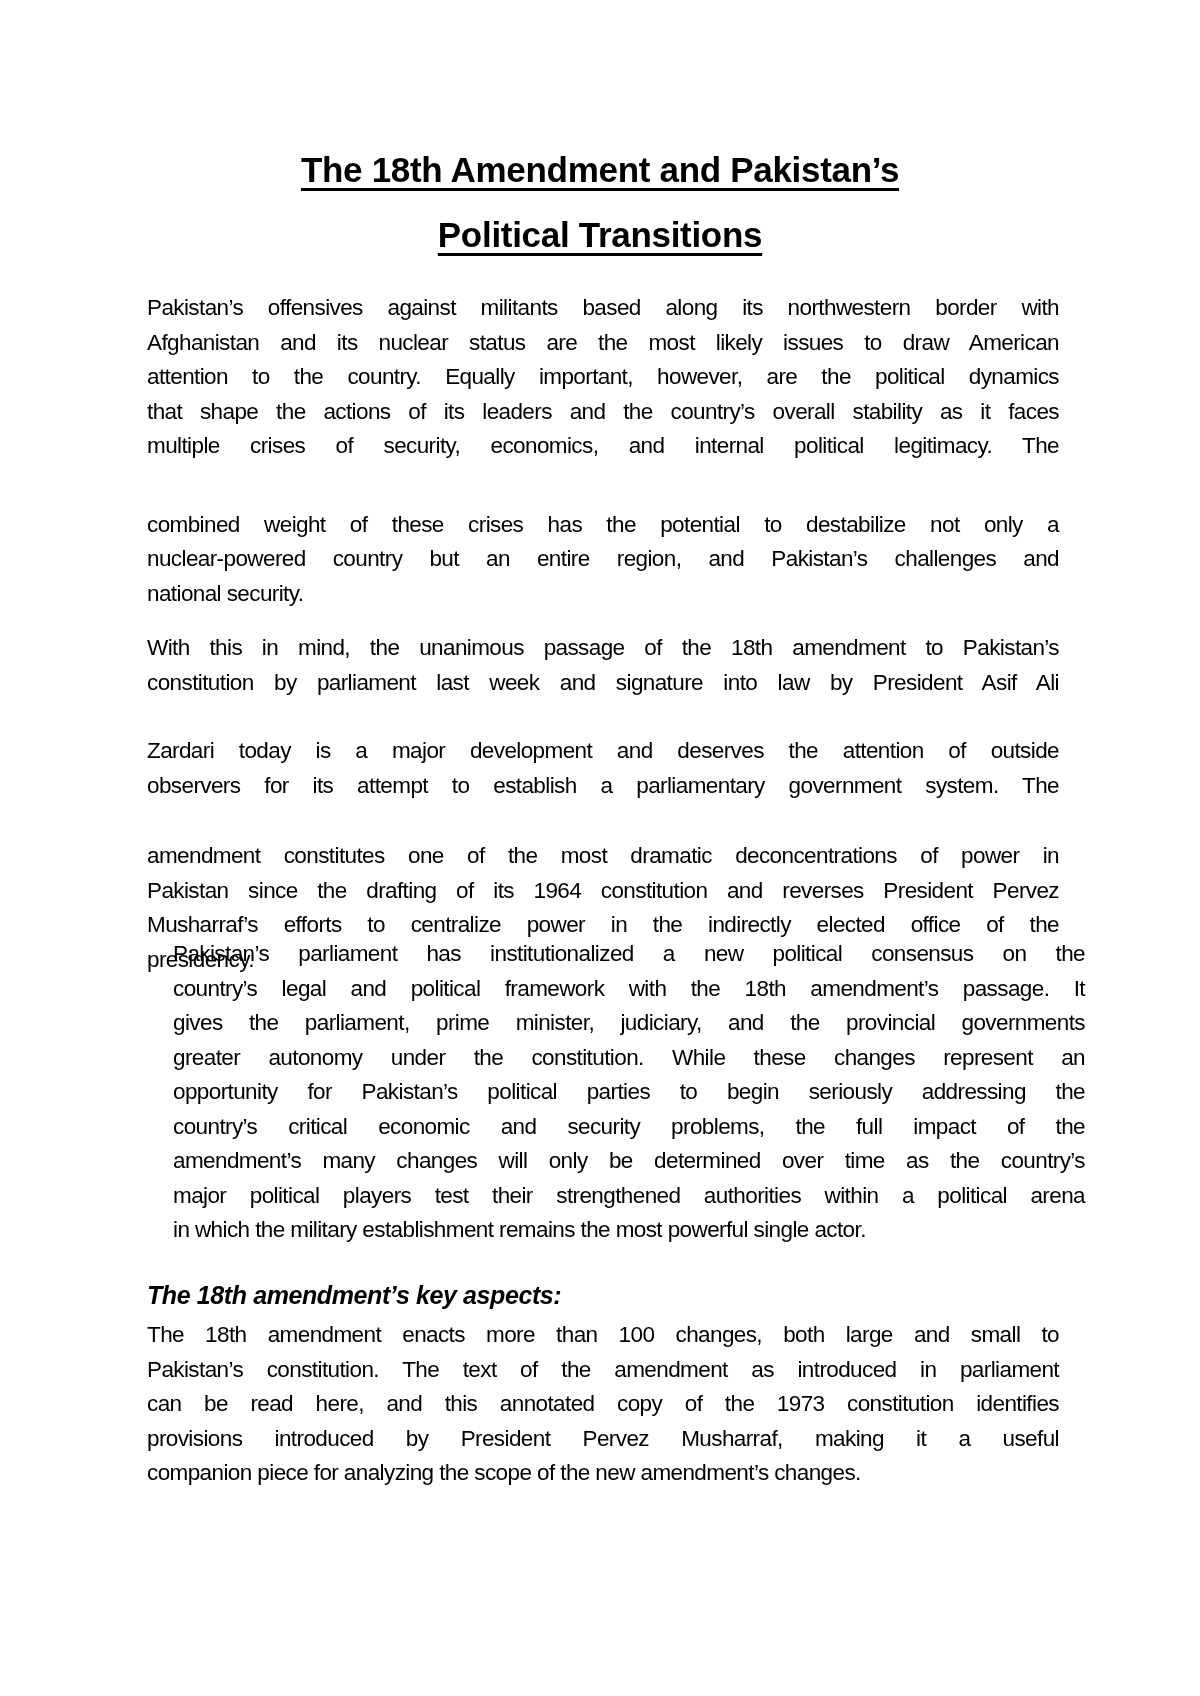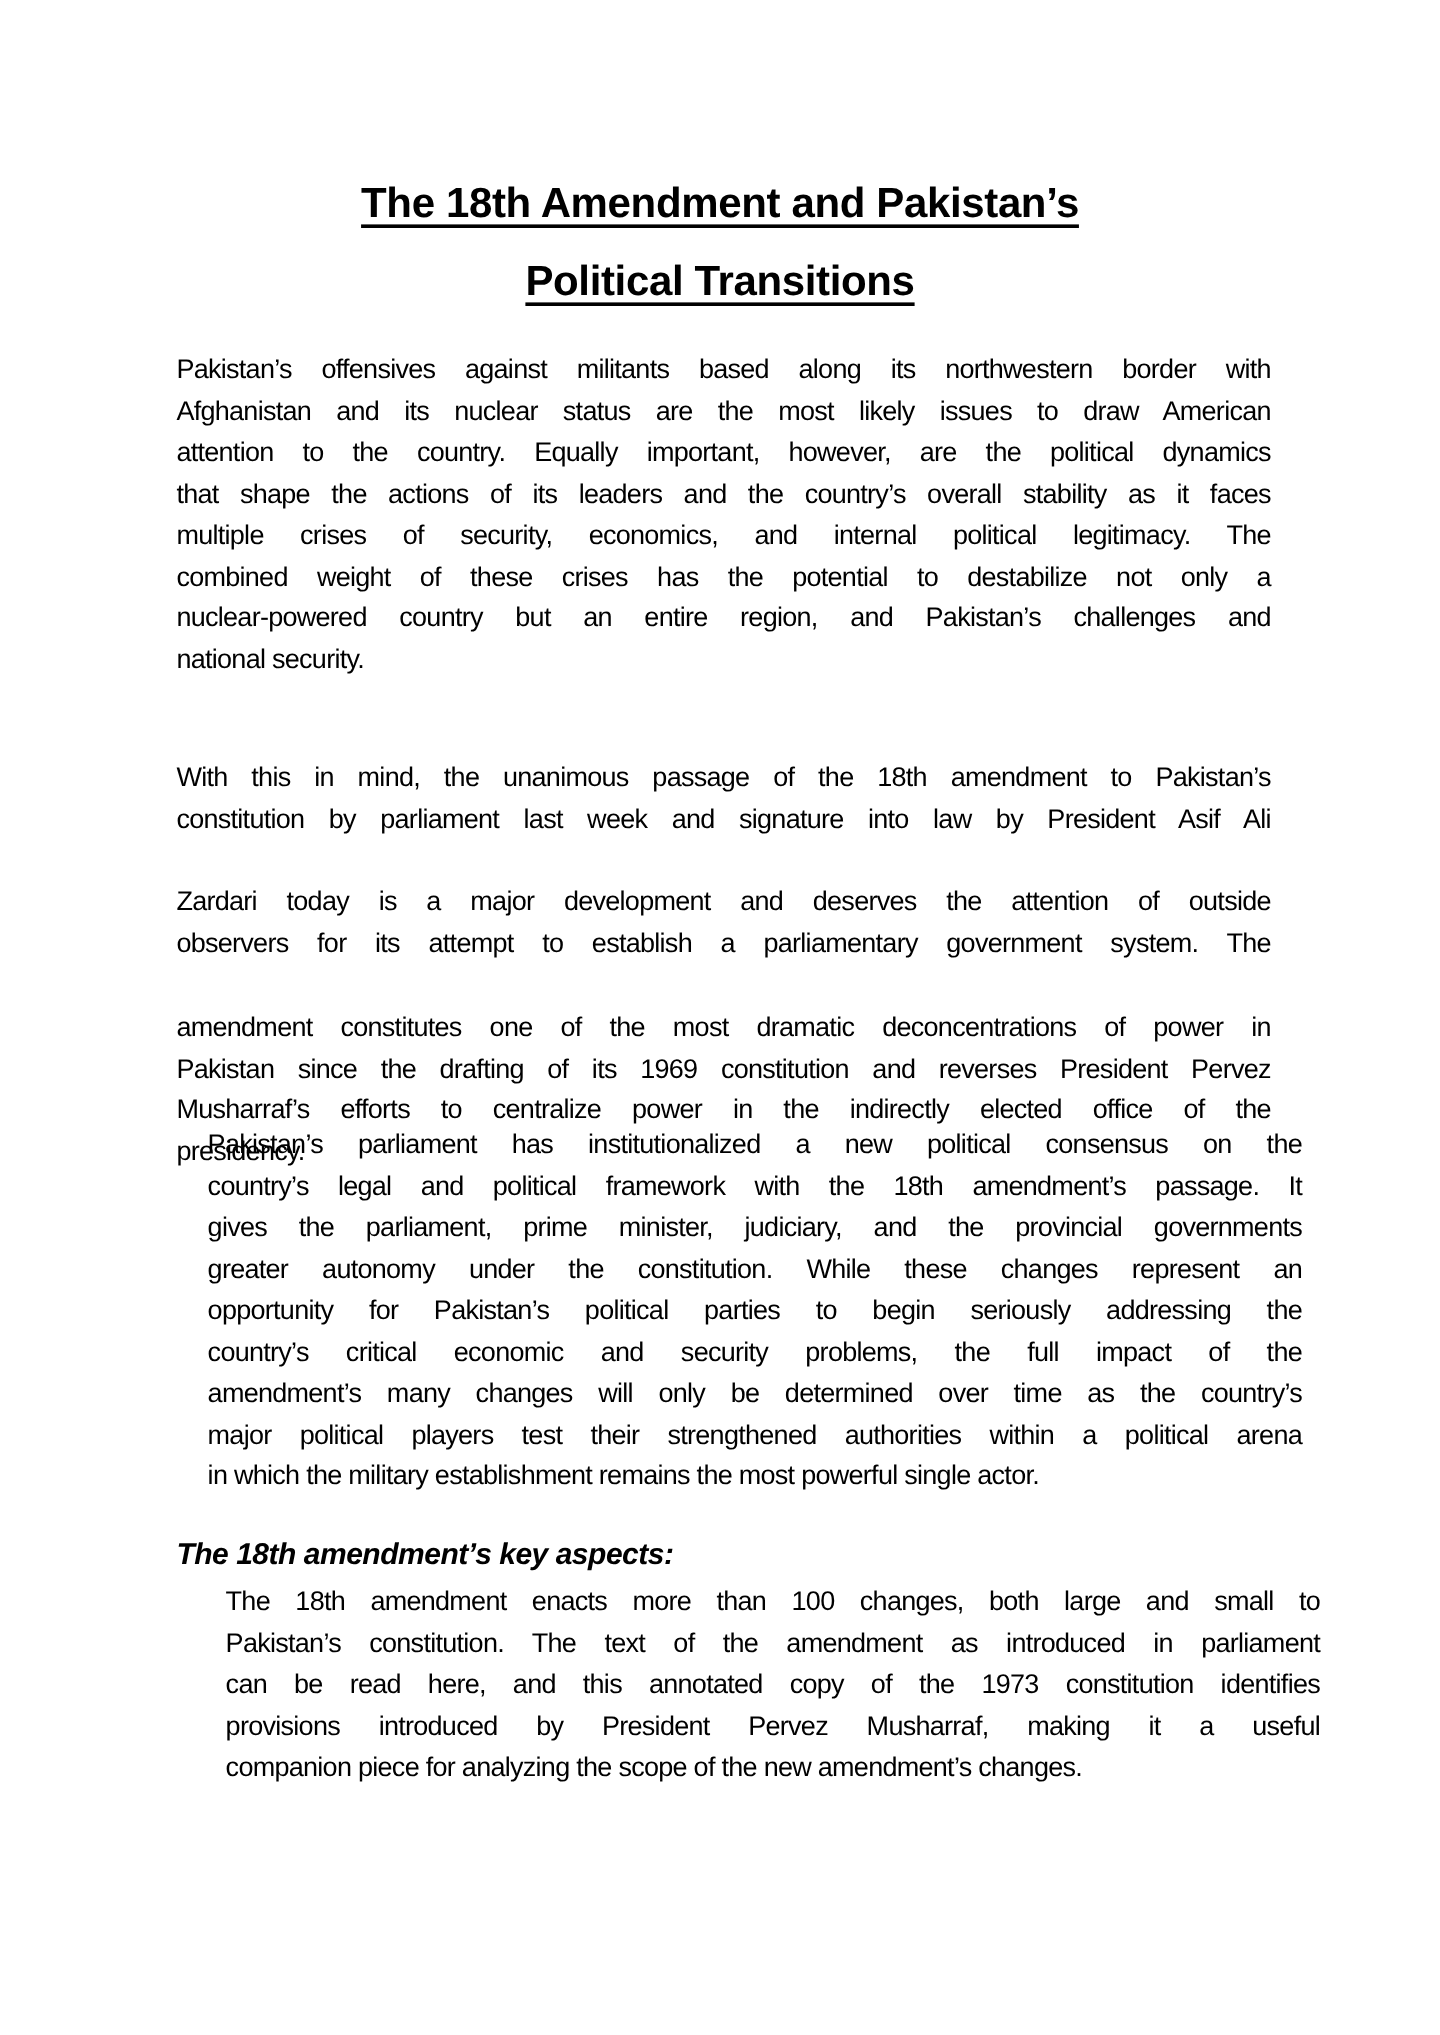--- a/index.html
+++ b/index.html
@@ -25,52 +25,52 @@
   }
   .line.last { text-align-last: left; }
   .p1 { top: 291px; }
   .p2 { top: 631px; }
   .p3 { top: 937px; margin-left: 26px; }
   .subhead {
     position: absolute; left: 147px; top: 1281px;
     font-family: "Liberation Sans", sans-serif; font-weight: bold; font-style: italic;
     font-size: 25px; letter-spacing: -0.4px;
   }
-  .p4 { top: 1318px; margin-left: 41px; }
+  .p4 { top: 1318px; }
 </style>
 </head>
 <body>
 
 <div class="page">
 
   <div class="title l1">
     <span>The 18th Amendment and Pakistan’s</span>
   </div>
   <div class="title l2">
     <span>Political Transitions</span>
   </div>
 
   <div class="body-block p1">
     <span class="line" style="display: block; width: 912px;">Pakistan’s offensives against militants based along its northwestern border with</span>
     <span class="line" style="display: block; width: 912px;">Afghanistan and its nuclear status are the most likely issues to draw American</span>
     <span class="line" style="display: block; width: 912px;">attention to the country. Equally important, however, are the political dynamics</span>
     <span class="line" style="display: block; width: 912px;">that shape the actions of its leaders and the country’s overall stability as it faces</span>
     <span class="line" style="display: block; width: 912px;">multiple crises of security, economics, and internal political legitimacy. The</span>
-    <span class="line" style="display: block; width: 912px;">combined weight of these crises has the potential to destabilize not only a</span>
+    <span class="line" style="display: block; width: 912px; margin-top: 44px;">combined weight of these crises has the potential to destabilize not only a</span>
     <span class="line" style="display: block; width: 912px;">nuclear-powered country but an entire region, and Pakistan’s challenges and</span>
     <span class="line last" style="display: block; width: 912px;">national security.</span>
   </div>
 
   <div class="body-block p2">
     <span class="line" style="display: block; width: 912px;">With this in mind, the unanimous passage of the 18th amendment to Pakistan’s</span>
     <span class="line" style="display: block; width: 912px;">constitution by parliament last week and signature into law by President Asif Ali</span>
     <span class="line" style="display: block; width: 912px; margin-top: 34px;">Zardari today is a major development and deserves the attention of outside</span>
     <span class="line" style="display: block; width: 912px;">observers for its attempt to establish a parliamentary government system. The</span>
     <span class="line" style="display: block; width: 912px; margin-top: 36px;">amendment constitutes one of the most dramatic deconcentrations of power in</span>
-    <span class="line" style="display: block; width: 912px;">Pakistan since the drafting of its 1969 constitution and reverses President Pervez</span>
+    <span class="line" style="display: block; width: 912px;">Pakistan since the drafting of its 1964 constitution and reverses President Pervez</span>
     <span class="line" style="display: block; width: 912px;">Musharraf’s efforts to centralize power in the indirectly elected office of the</span>
     <span class="line last" style="display: block; width: 912px;">presidency.</span>
   </div>
 
   <div class="body-block p3">
     <span class="line" style="display: block; width: 912px;">Pakistan’s parliament has institutionalized a new political consensus on the</span>
     <span class="line" style="display: block; width: 912px;">country’s legal and political framework with the 18th amendment’s passage. It</span>
     <span class="line" style="display: block; width: 912px;">gives the parliament, prime minister, judiciary, and the provincial governments</span>
     <span class="line" style="display: block; width: 912px;">greater autonomy under the constitution. While these changes represent an</span>
     <span class="line" style="display: block; width: 912px;">opportunity for Pakistan’s political parties to begin seriously addressing the</span>

